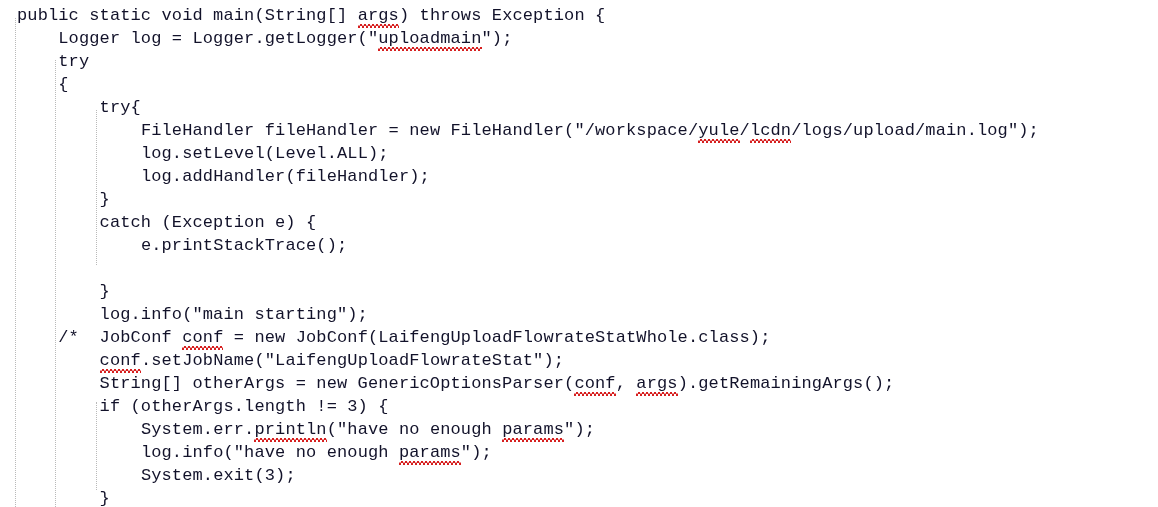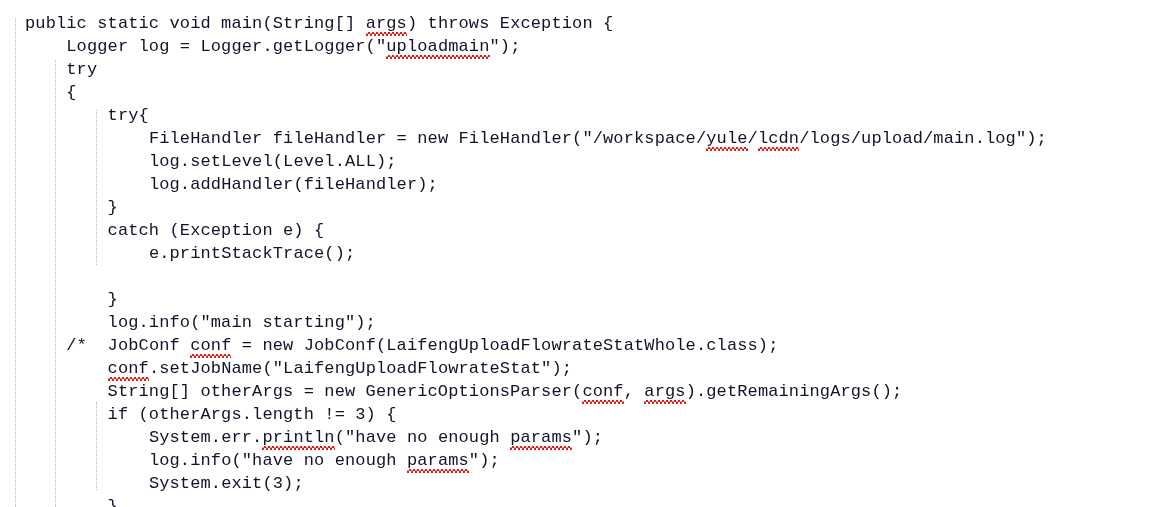--- a/index.html
+++ b/index.html
@@ -32,21 +32,21 @@
     border-left: 1px dotted #b9b9b9;
   }
 
   
   .code {
     position: absolute;
     left: 0;
     top: 0;
     right: 0;
     bottom: 0;
-    padding: 12px;
+    padding: 4px;
     white-space: pre;
     z-index: 2;
   }
   .line {
     height: 23px;
     line-height: 23px;
     white-space: pre;
     padding-left: 13px;
     letter-spacing: 0.12px;
   }

